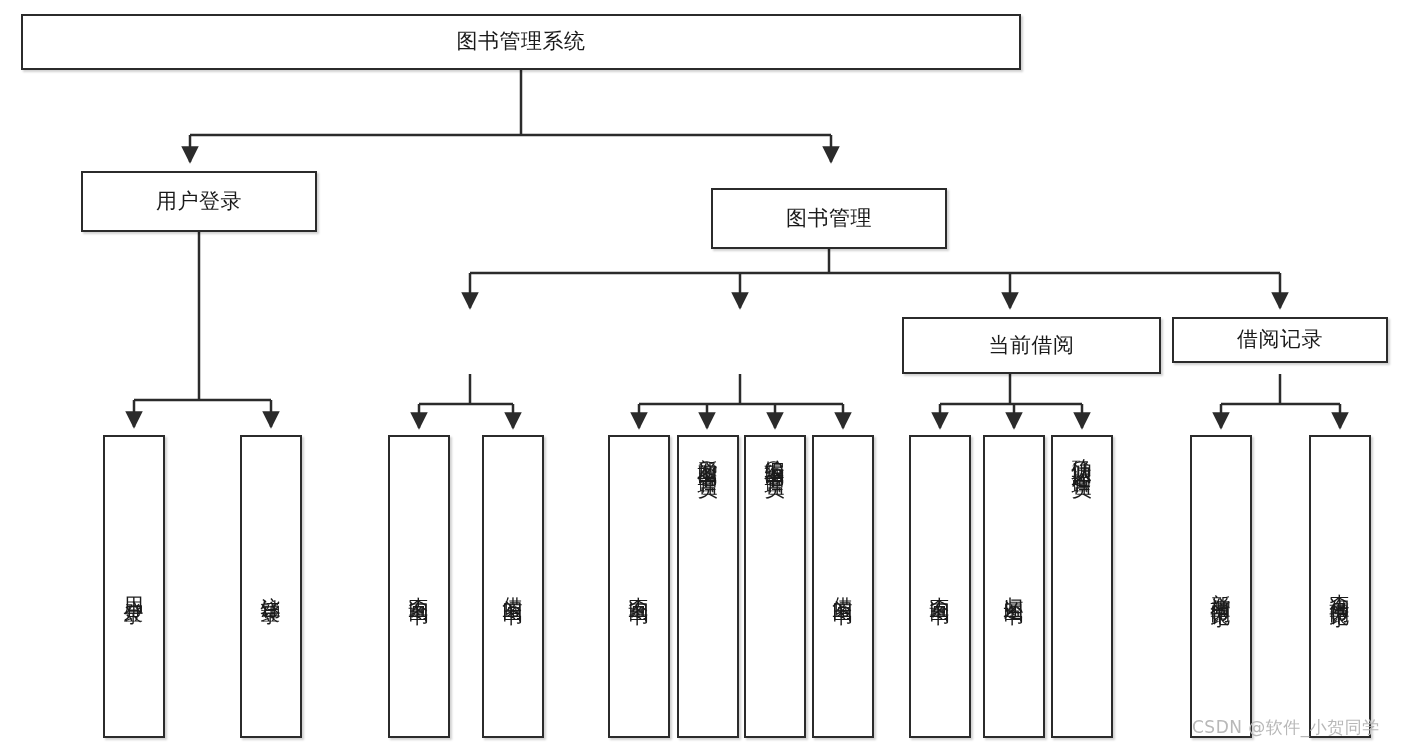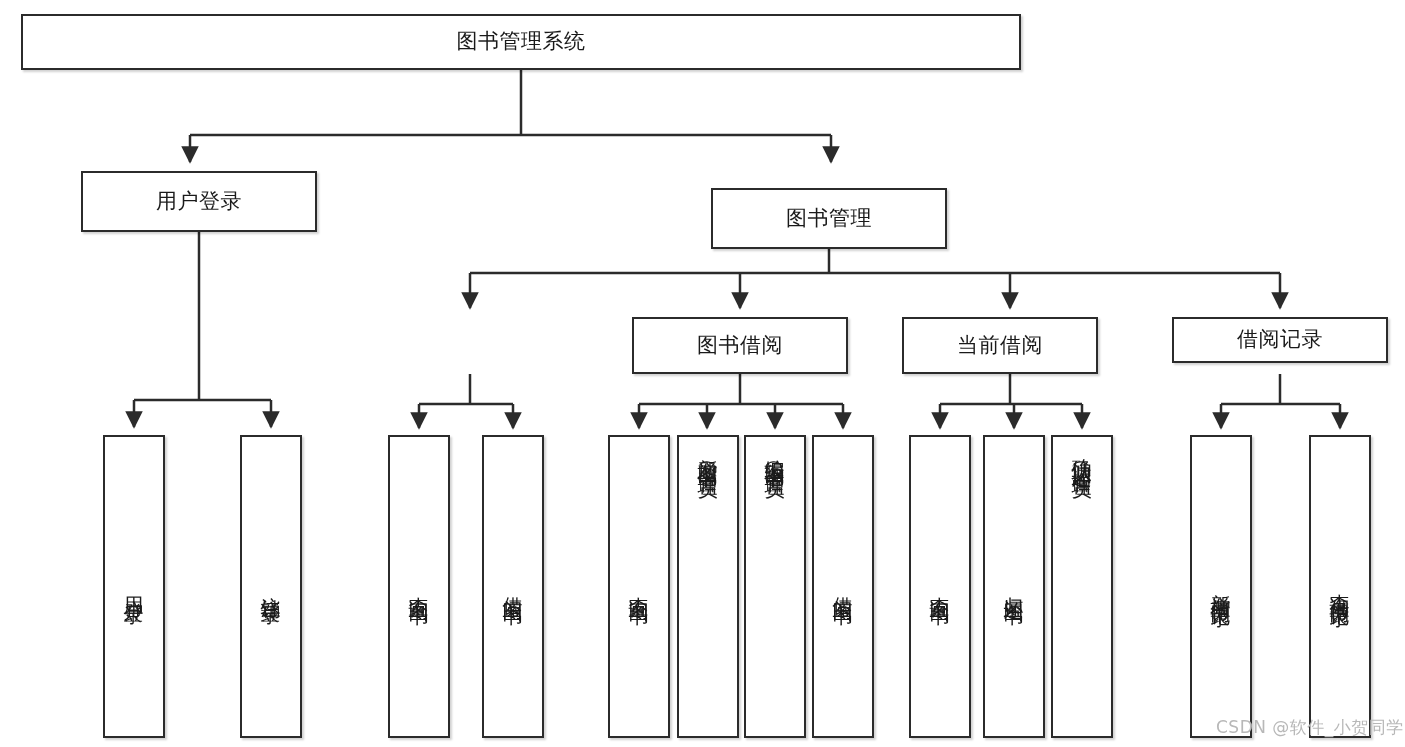--- a/index.html
+++ b/index.html
@@ -130,24 +130,21 @@
     <span class="label">图书管理系统</span>
   </div>
 
   <div class="node" id="n-l2-0" style="left: 81px; top: 171px; width: 236px; height: 61px;">
     <span class="label">用户登录</span>
   </div>
   <div class="node" id="n-l2-1" style="left: 711px; top: 171px; width: 236px; height: 61px; margin-top: 17px;">
     <span class="label">图书管理</span>
   </div>
 
-  <div class="node" id="n-l3-1" style="left: 632px; top: 317px; width: 216px; height: 57px;">
-    <span class="label">图书借阅</span>
-  </div>
-  <div class="node" id="n-l3-2" style="left: 902px; top: 317px; width: 196px; height: 57px;">
+  <div class="node" id="n-l3-2" style="left: 902px; top: 317px; width: 259px; height: 57px;">
     <span class="label">当前借阅</span>
   </div>
   <div class="node" id="n-l3-3" style="left: 1172px; top: 317px; width: 216px; height: 46px;">
     <span class="label">借阅记录</span>
   </div>
 
   <div class="node vertical centered" id="n-leaf-0" style="left: 103px; top: 435px; width: 62px; height: 303px;">
     <span class="label">用户登录</span>
   </div>
   <div class="node vertical centered" id="n-leaf-1" style="left: 240px; top: 435px; width: 62px; height: 303px;">
@@ -180,15 +177,15 @@
   <div class="node vertical" id="n-leaf-10" style="left: 1051px; top: 435px; width: 62px; height: 303px;">
     <span class="label">确认归还（管理员）</span>
   </div>
   <div class="node vertical centered" id="n-leaf-11" style="left: 1190px; top: 435px; width: 62px; height: 303px;">
     <span class="label">新增借阅记录</span>
   </div>
   <div class="node vertical centered" id="n-leaf-12" style="left: 1309px; top: 435px; width: 62px; height: 303px;">
     <span class="label">查询借阅记录</span>
   </div>
 
-  <div class="watermark" id="wm" style="left: 1192px; top: 716px; padding-left: 24px;">CSDN @软件_小贺同学</div>
+  <div class="watermark" id="wm" style="left: 1192px; top: 716px;">CSDN @软件_小贺同学</div>
 
 </div>
 
 </body></html>

